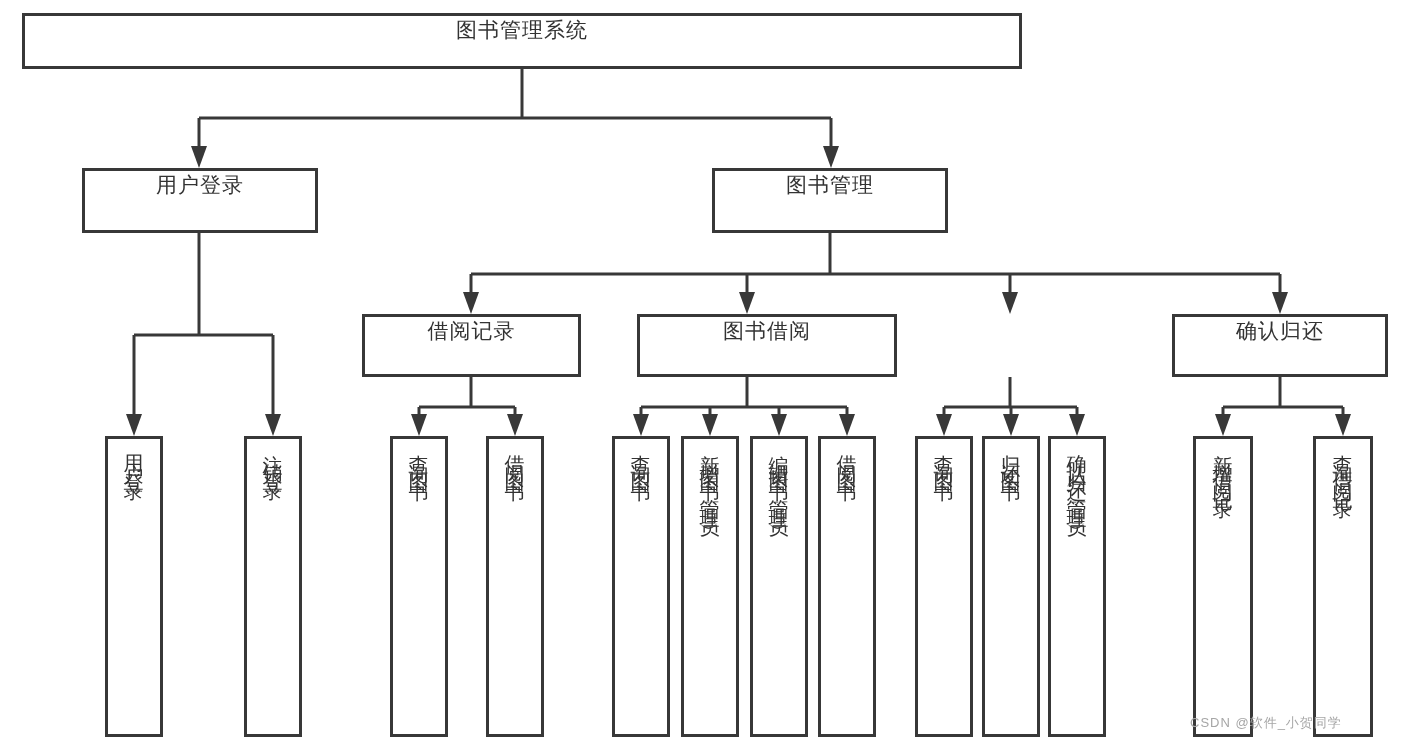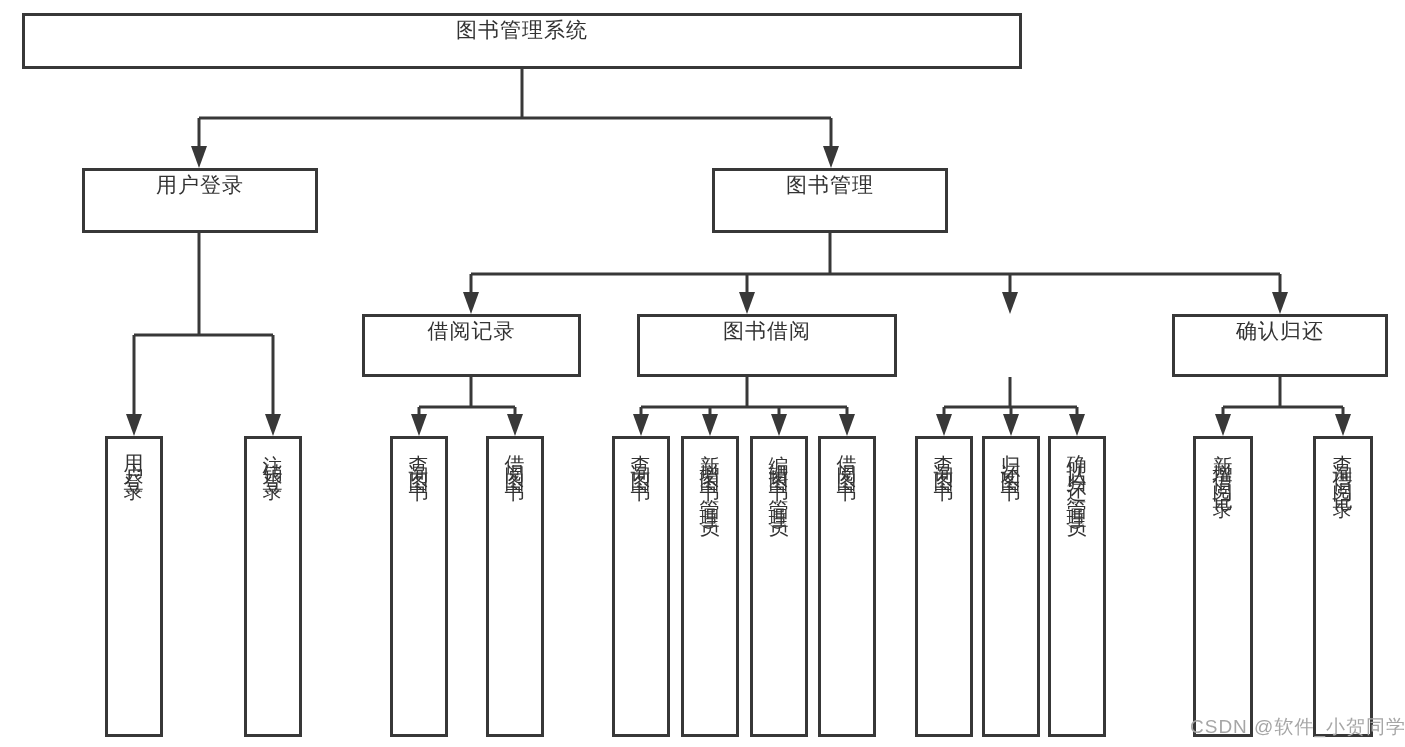--- a/index.html
+++ b/index.html
@@ -63,21 +63,21 @@
   .l-8  { left: 818px; }
   .l-9  { left: 915px; }
   .l-10 { left: 982px; }
   .l-11 { left: 1048px; }
   .l-12 { left: 1193px; width: 60px; }
   .l-13 { left: 1313px; width: 60px; }
   .watermark {
     position: absolute;
     left: 1190px;
     top: 714px;
-    font-size: 19px;
+    font-size: 13px;
     color: var(--watermark);
     letter-spacing: 1px;
     white-space: nowrap;
     z-index: 5;
   }
 </style>
 </head>
 <body>
 
 <div class="canvas">

